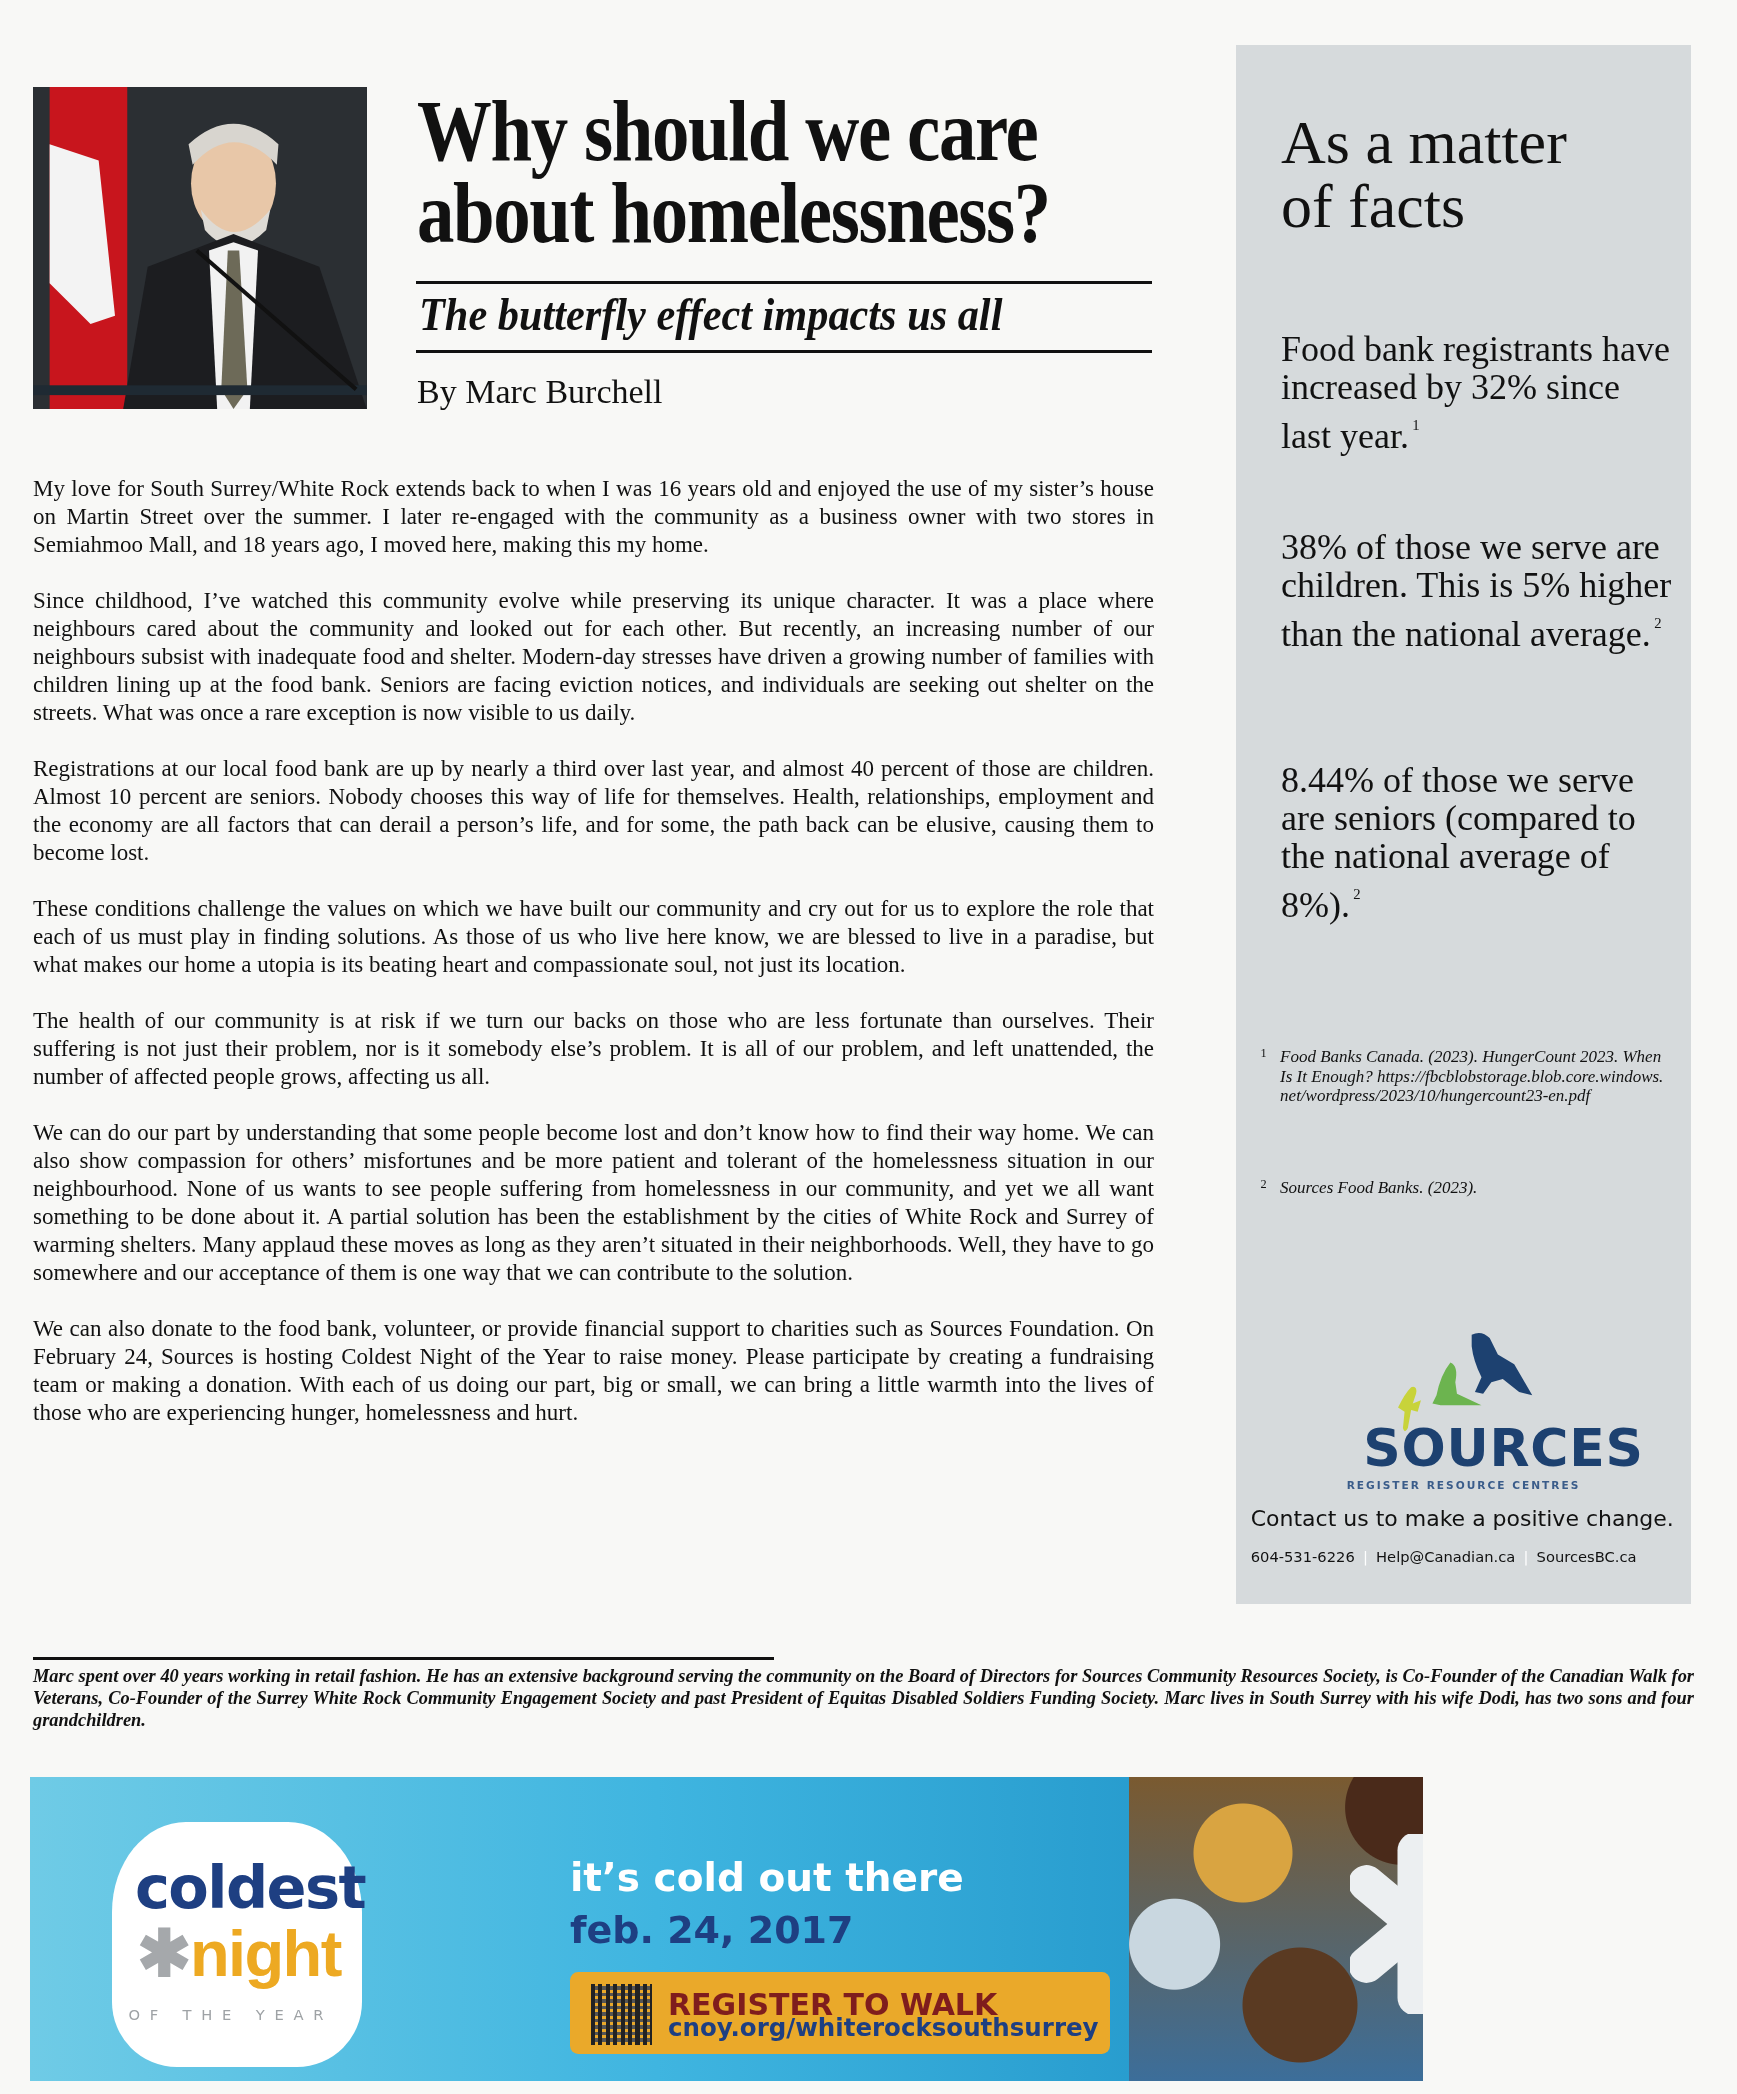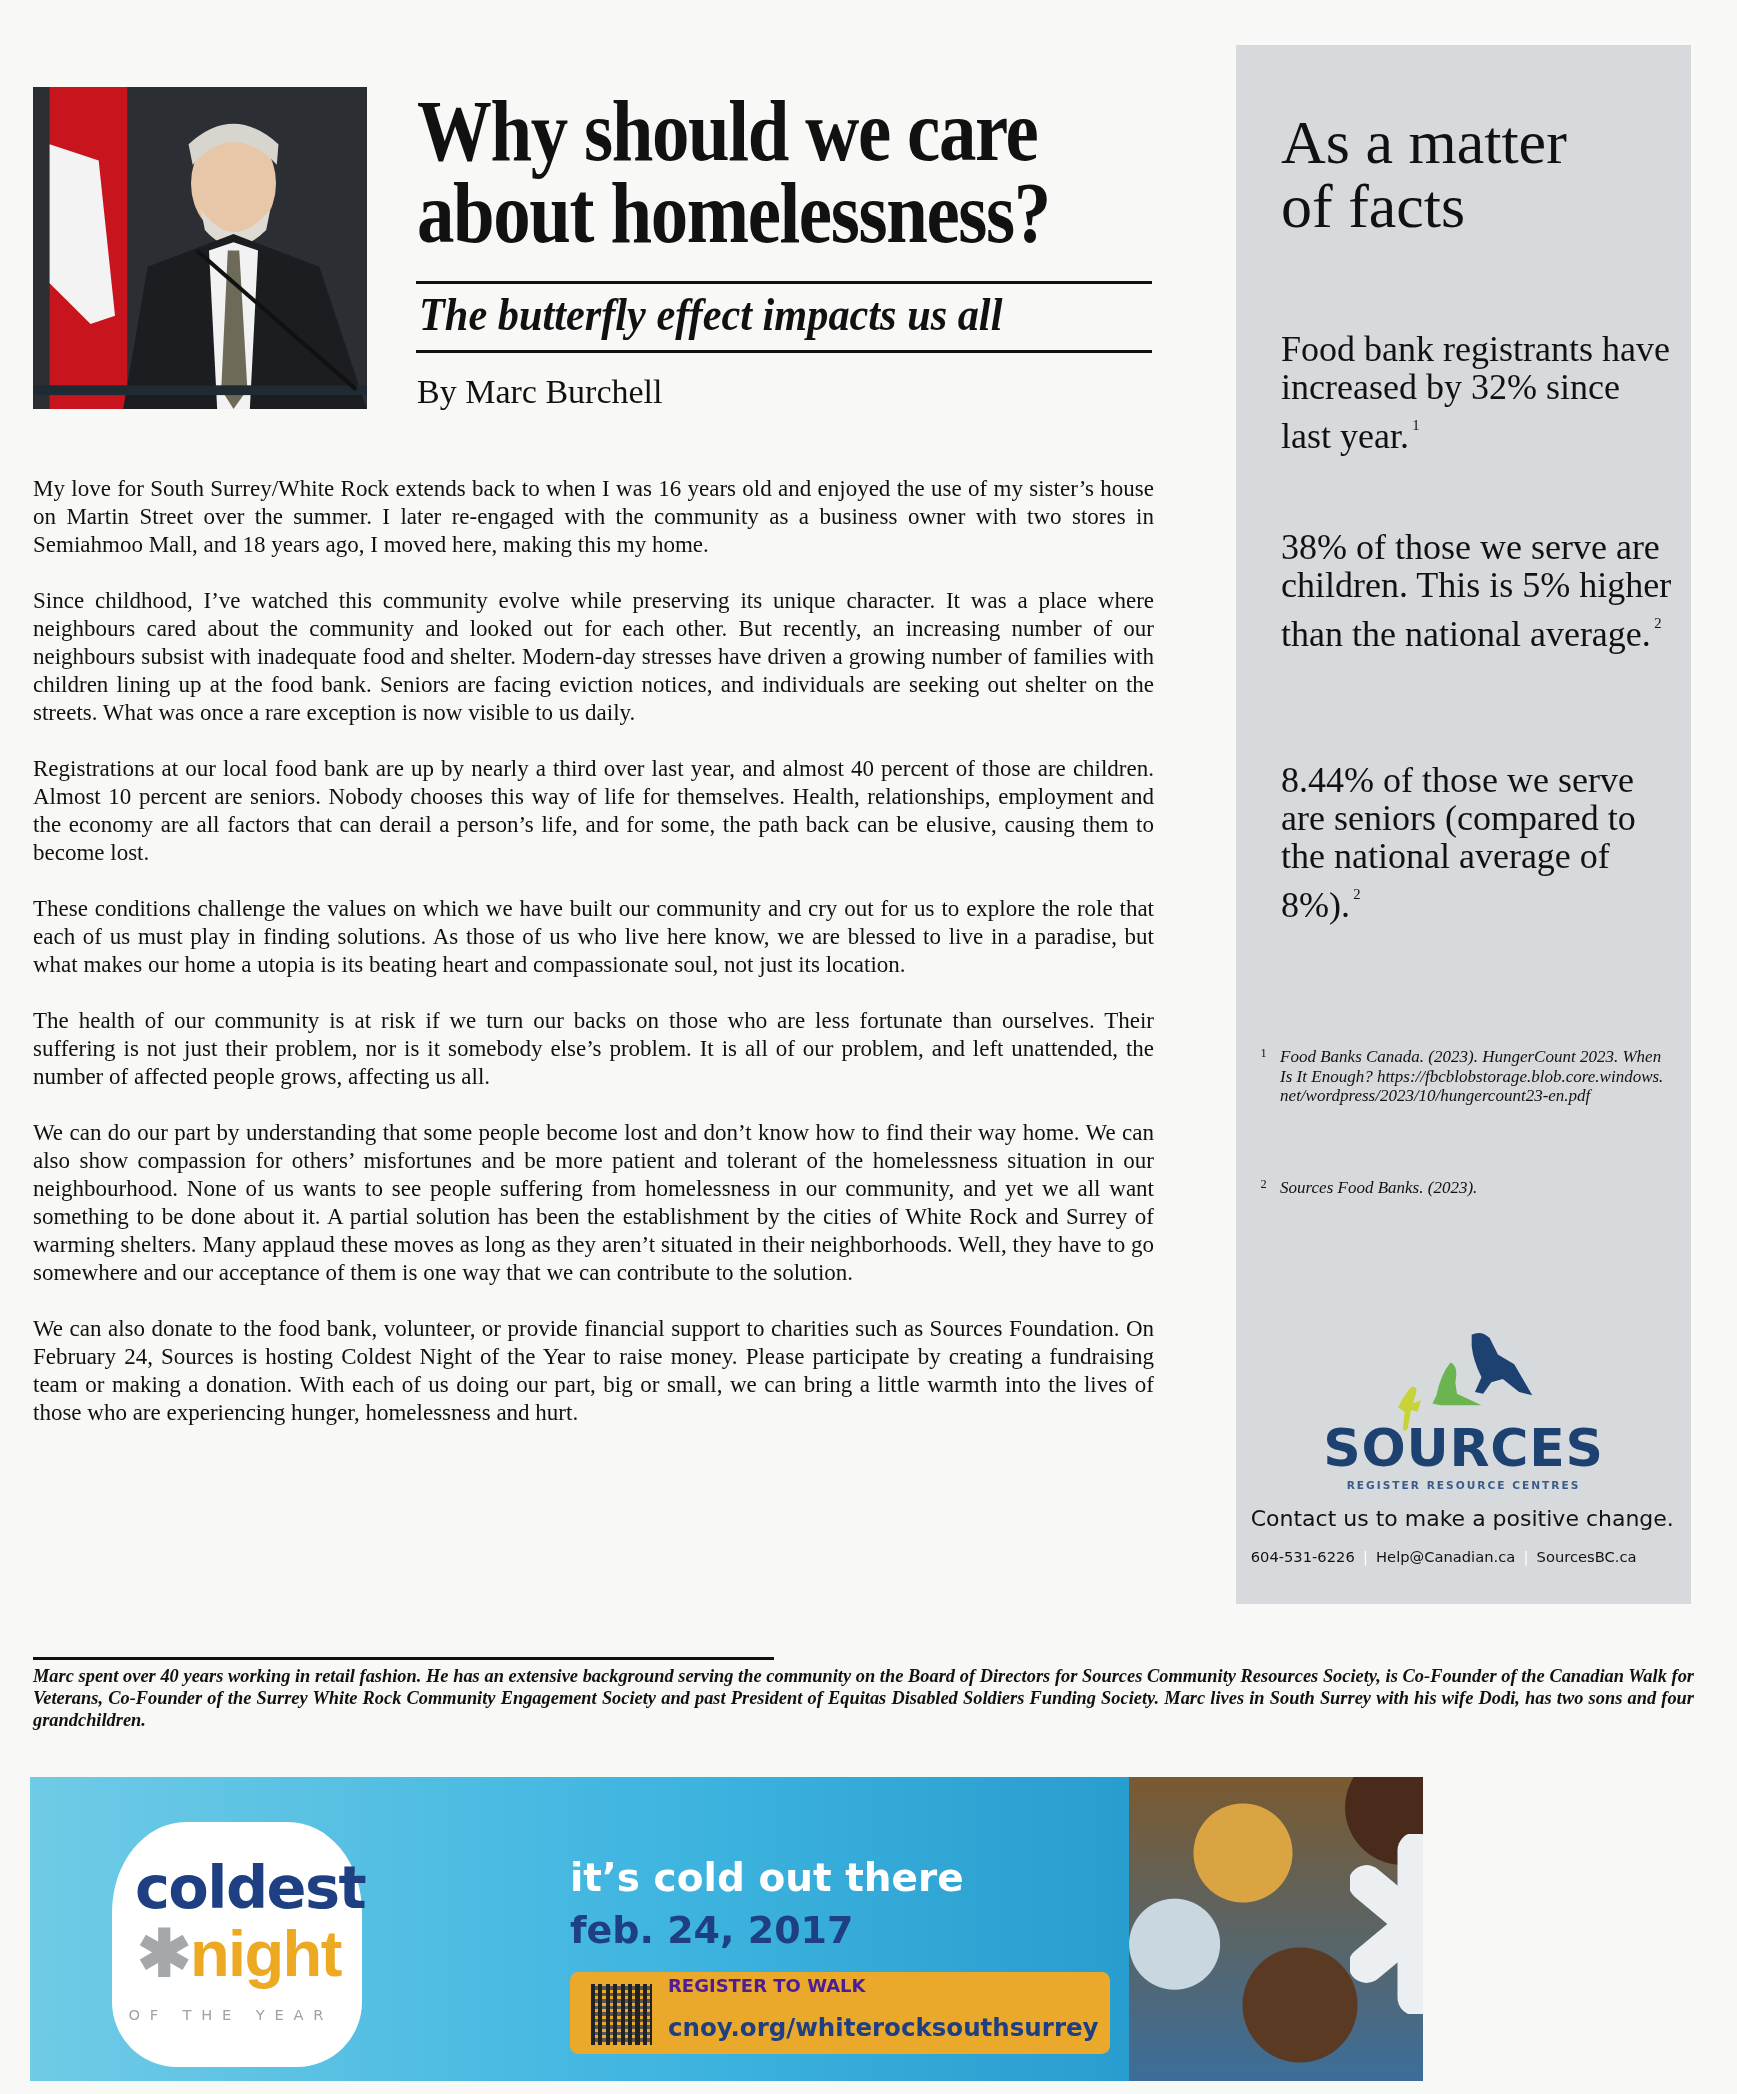--- a/index.html
+++ b/index.html
@@ -70,21 +70,21 @@
   .fn .txt { display: block; margin-left: 19.6px; }
   #fn1 { top: 1002px; }
   #fn2 { top: 1133px; }
 
   #logo {
     left: 0; top: 1252px; width: 455px; height: 213px;
   }
   #sources-word {
     position: absolute; left: 0; width: 455px; top: 1375px; text-align: center;
     font-family: "DejaVu Sans", sans-serif; font-weight: bold; font-size: 52px;
-    color: #1d4170; letter-spacing: 0.8px; line-height: 57px;
+    color: #1d4170; letter-spacing: 0.8px; line-height: 57px; padding-left: 40px;
   }
   #sources-sub {
     position: absolute; left: 0; width: 455px; top: 1434px; text-align: center;
     font-family: "DejaVu Sans", sans-serif; font-weight: bold; font-size: 10.6px;
     color: #3a5c8a; letter-spacing: 2px;
   }
   #contact-line {
     position: absolute; left: 14.7px; top: 1461px;
     font-family: "DejaVu Sans", sans-serif; font-size: 22px; color: #111; white-space: nowrap;
   }
@@ -141,22 +141,22 @@
     background: #eaa92a; border-radius: 8.2px;
   }
   #qr {
     position: absolute; left: 20.5px; top: 11.5px; width: 61px; height: 61px;
     background:
       repeating-linear-gradient(90deg, #222 0 4.1px, transparent 4.1px 7.4px),
       repeating-linear-gradient(0deg, #eaa92a 0 3.3px, transparent 3.3px 6.5px);
     background-color: #555;
   }
   #register-label {
-    position: absolute; left: 98px; top: 3px;
-    font-family: "DejaVu Sans", sans-serif; font-weight: bold; font-size: 18px; color: #4c1d95;
+    position: absolute; left: 98px; top: 15px;
+    font-family: "DejaVu Sans", sans-serif; font-weight: bold; font-size: 30px; color: #7f1d1d;
   }
   #register-url {
     position: absolute; left: 98px; top: 41px;
     font-family: "DejaVu Sans", sans-serif; font-weight: bold; font-size: 24.5px; color: #1e3f82;
   }
   #collage {
     position: absolute; left: 1099px; top: 0; width: 570px; height: 304px;
     background:
       radial-gradient(circle at 20% 25%, #d9a441 0 49px, transparent 50px),
       radial-gradient(circle at 75% 25%, #e0b04e 0 49px, transparent 50px),

